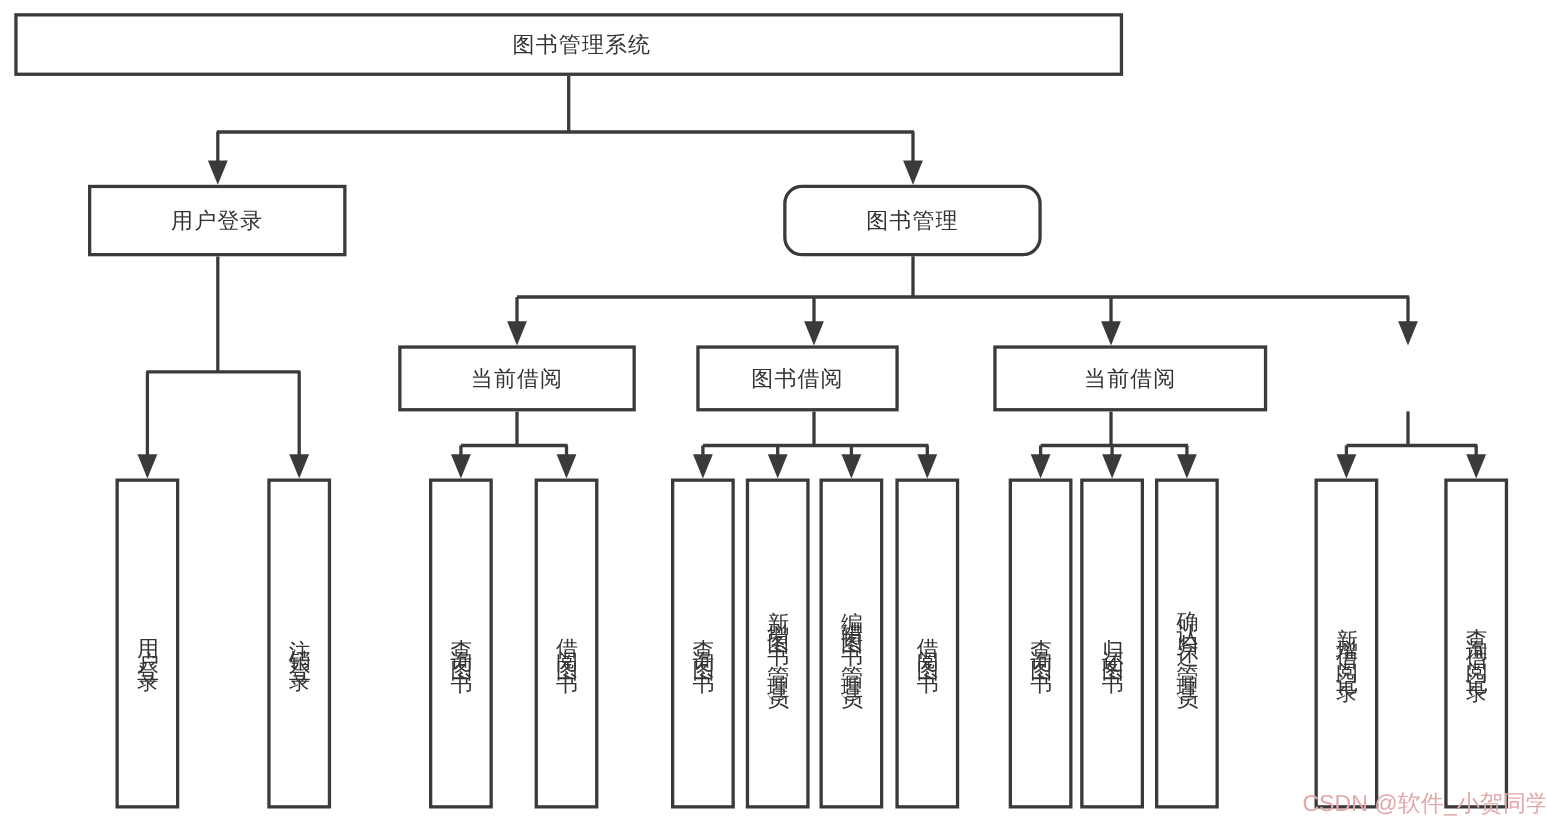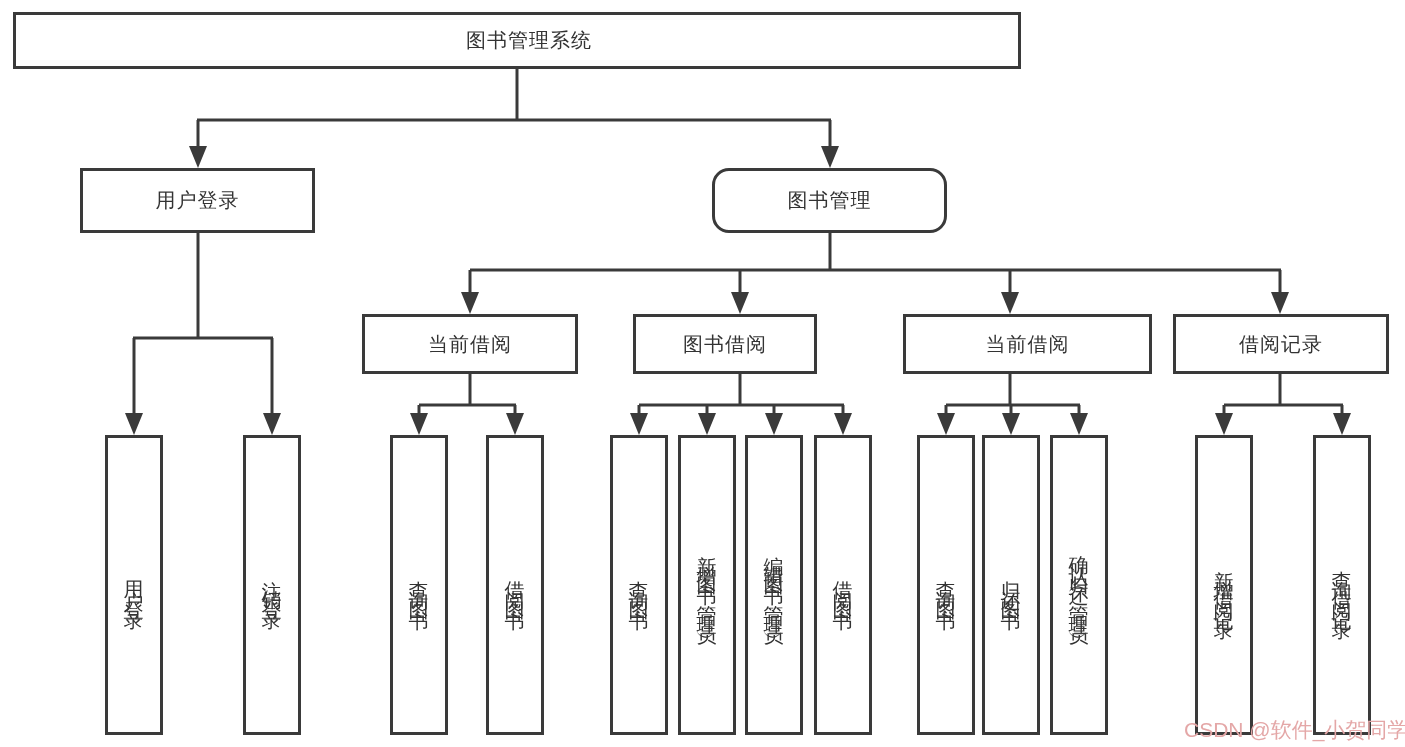--- a/index.html
+++ b/index.html
@@ -147,23 +147,20 @@
 
   <div class="box h" id="n-g0">
     <span>当前借阅</span>
   </div>
   <div class="box h" id="n-g1">
     <span>图书借阅</span>
   </div>
   <div class="box h" id="n-g2">
     <span>当前借阅</span>
   </div>
-  <div class="box h" id="n-g3">
-    <span>借阅记录</span>
-  </div>
 
   <div class="box v leaf" id="n-l-b0-0">
     <span>用户登录</span>
   </div>
   <div class="box v leaf" id="n-l-b0-1">
     <span>注销登录</span>
   </div>
 
   <div class="box v leaf" id="n-l-g0-0">
     <span>查询图书</span>

